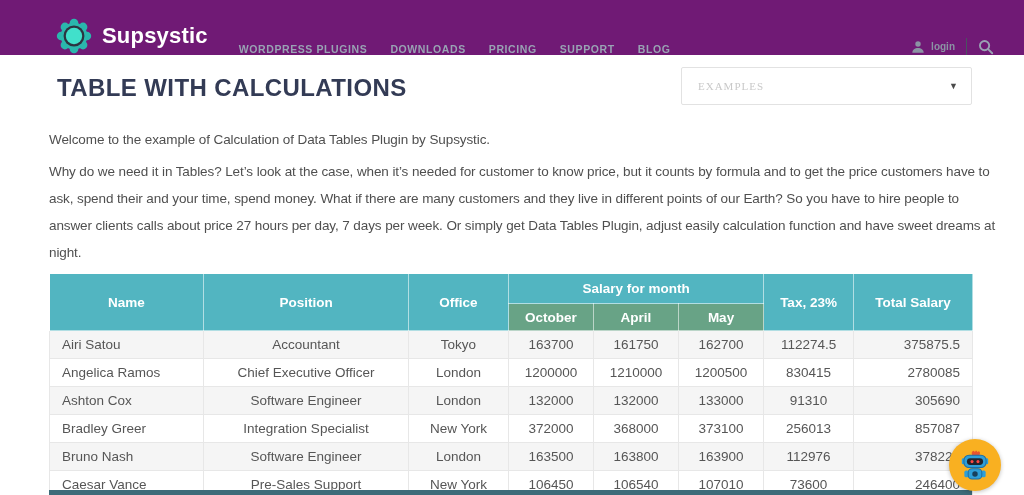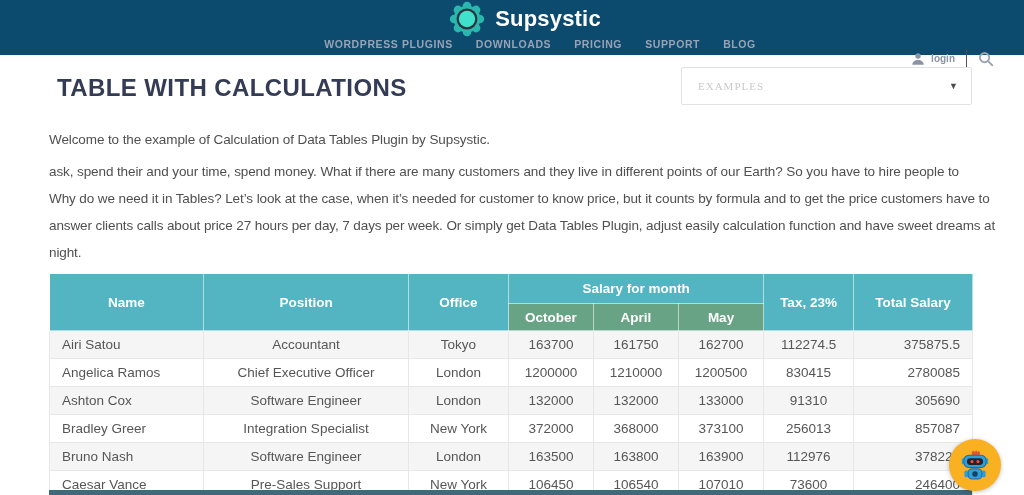--- a/index.html
+++ b/index.html
@@ -4,23 +4,22 @@
 <style>
   * { box-sizing: border-box; }
   html, body { margin:0; padding:0; }
   body {
     width:1024px; height:495px; overflow:hidden; position:relative;
     background:#ffffff; font-family:"Liberation Sans", sans-serif;
   }
 
   
   .navbar {
-    height:55px; background:#0c4a6e; display:flex; align-items:center;
+    height:55px; background:#701a75; display:flex; align-items:flex-end;
     padding:0 30px 0 55px;
-    flex-direction:column;
   }
   .brand { display:flex; align-items:center; gap:9px; cursor:pointer; }
   .brand-text { color:#ffffff; font-size:22px; font-weight:600; letter-spacing:.2px; }
   .menu { display:flex; align-items:center; margin-left:31px; gap:23px; }
   .menu-item {
     color:#99a3b4; font-size:10.5px; font-weight:600; letter-spacing:.6px;
     cursor:pointer; white-space:nowrap;
   }
   .nav-right { margin-left:auto; display:flex; align-items:center; gap:11px; }
   .login { display:flex; align-items:center; gap:6px; color:#8b94a4; font-size:10px; cursor:pointer;font-weight:bold; }
@@ -138,22 +137,22 @@
   <div class="title-row">
     <h1>TABLE WITH CALCULATIONS</h1>
     <div class="examples">
       <span class="examples-label">EXAMPLES</span>
       <span class="caret">▼</span>
     </div>
   </div>
 
   <p class="intro">Welcome to the example of Calculation of Data Tables Plugin by Supsystic.</p>
   <div class="desc">
+      <div>Why do we need it in Tables? Let’s look at the case, when it’s needed for customer to know price, but it counts by formula and to get the price customers have to</div>
       <div>ask, spend their and your time, spend money. What if there are many customers and they live in different points of our Earth? So you have to hire people to</div>
-      <div>Why do we need it in Tables? Let’s look at the case, when it’s needed for customer to know price, but it counts by formula and to get the price customers have to</div>
       <div>answer clients calls about price 27 hours per day, 7 days per week. Or simply get Data Tables Plugin, adjust easily calculation function and have sweet dreams at</div>
       <div>night.</div>
     </div>
 
   <table>
     <colgroup>
       <col class="c-name">
         <col class="c-pos">
         <col class="c-off">
       <col class="c-mar">

